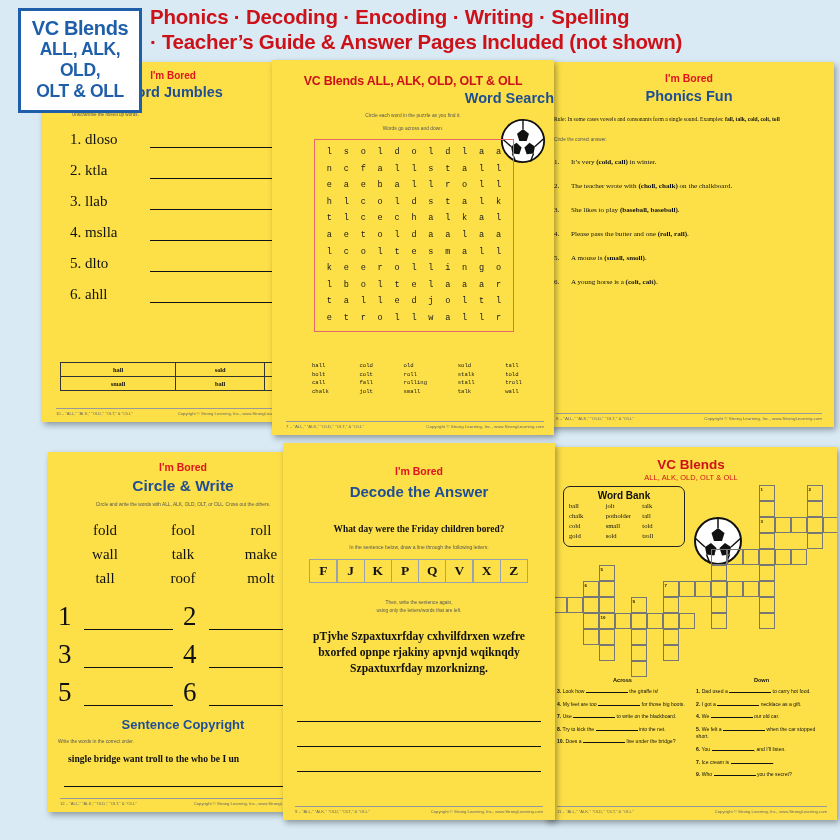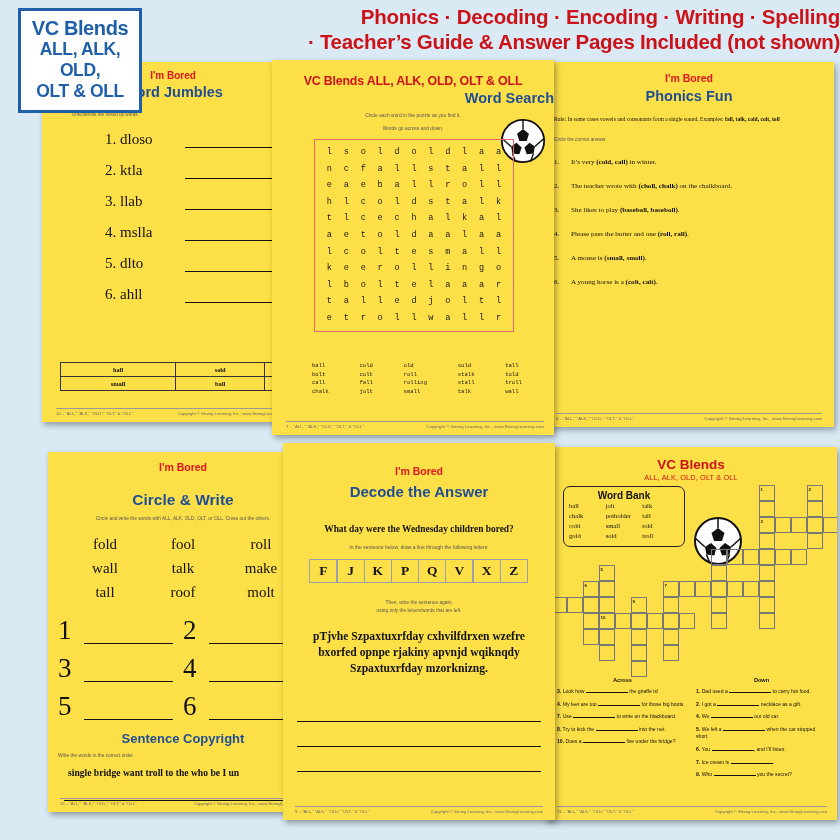--- a/index.html
+++ b/index.html
@@ -20,21 +20,21 @@
   }
   .vc-badge .l1{
     color:#1f5fa9;font-weight:bold;font-size:20px;line-height:22px;
     letter-spacing:-.4px;
   }
   .vc-badge .l2{
     color:#1f5fa9;font-weight:bold;font-size:17.5px;line-height:21px;
     letter-spacing:-.4px;
   }
   .headline{
-    position:absolute;left:150px;top:4px;width:690px;text-align:right;
+    position:absolute;left:150px;top:4px;width:690px;text-align:left;
     color:#cc1118;font-weight:bold;z-index:35;
   }
   .headline .h1{font-size:20.5px;line-height:25px;letter-spacing:-.2px;}
   .headline .h2{font-size:20.5px;line-height:26px;letter-spacing:-.3px;}
 
   
   .sheet{
     position:absolute;background:#fde047;box-sizing:border-box;
     box-shadow:2px 3px 6px rgba(0,0,0,.35);
     overflow:hidden;
@@ -54,21 +54,21 @@
     font-size:4.2px;color:#666;
   }
   .footer.f2{font-size:4.4px;}
 
   
   #sheet-jumbles{left:42px;top:62px;width:258px;height:360px;z-index:10;}
   #sheet-jumbles .pad{position:absolute;left:12px;right:8px;top:8px;}
   #sheet-jumbles .imbored{font-size:10px;}
   #sheet-jumbles .wtitle{font-size:14.5px;margin-top:3px;}
   #sheet-jumbles .instr{font-size:4.6px;text-align:left;margin-top:12px;margin-left:18px;}
-  .jrow{display:flex;align-items:flex-end;margin-top:14px;margin-left:51px;}
+  .jrow{display:flex;align-items:flex-end;margin-top:14px;margin-left:16px;}
   .jrow .jw{font-family:"Liberation Serif",serif;font-size:15px;width:80px;color:#111;}
   .jrow .jline{flex:1;border-bottom:1.2px solid #111;height:12px;margin-right:4px;}
   .wbank-table{
     position:absolute;left:18px;top:300px;width:252px;
     border-collapse:collapse;font-family:"Liberation Serif",serif;
   }
   .wbank-table td{
     border:1px solid #333;text-align:center;font-size:6.4px;font-weight:bold;
     padding:3px 0;color:#111;
   }
@@ -112,21 +112,21 @@
     display:flex;font-family:"Liberation Serif",serif;font-size:7.1px;
     color:#111;margin-top:16px;
   }
   .qrow .num{width:17px;}
   .qrow b{font-weight:bold;}
 
   
   #sheet-circle{left:48px;top:452px;width:268px;height:360px;z-index:10;}
   #sheet-circle .pad{position:absolute;left:10px;right:8px;top:9px;}
   #sheet-circle .imbored{font-size:10.5px;}
-  #sheet-circle .wtitle{font-size:15.5px;margin-top:18px;}
+  #sheet-circle .wtitle{font-size:15.5px;margin-top:4px;}
   #sheet-circle .instr{font-size:4.8px;margin-top:7px;}
   .wordgrid{margin-top:11px;display:flex;flex-direction:column;align-items:center;}
   .wordgrid .wgr{display:flex;font-family:"Liberation Serif",serif;font-size:15px;color:#111;line-height:24px;}
   .wordgrid .wgr span{width:78px;text-align:center;}
   .numlines{margin-top:13px;}
   .numlines .nlr{display:flex;align-items:flex-end;margin-bottom:11px;}
   .numlines .cell{display:flex;align-items:flex-end;width:50%;}
   .numlines .n{font-family:"Liberation Serif",serif;font-size:27px;line-height:27px;color:#111;width:26px;}
   .numlines .ln{flex:1;border-bottom:1.4px solid #111;height:17px;margin-right:10px;}
   .sub-title{color:#1f4e94;font-weight:bold;text-align:center;font-size:13px;margin-top:11px;}
@@ -552,21 +552,21 @@
     <div class="footer" style="left:12px;right:10px;">
       <span>12 – "ALL," "ALK," "OLD," "OLT," &amp; "OLL"</span>
       <span>Copyright © Strong Learning, Inc., www.StrongLearning.com</span>
     </div>
   </div>
 
   <div class="sheet" id="sheet-decode">
     <div class="pad">
       <div class="imbored">I'm Bored</div>
       <div class="wtitle">Decode the Answer</div>
-      <div class="qtext">What day were the Wednesday children bored?</div>
+      <div class="qtext">What day were the Friday children bored?</div>
       <div class="instr">In the sentence below, draw a line through the following letters:</div>
       <div class="letterbox" id="dc-letters">
           <span>F</span>
           <span>J</span>
           <span>K</span>
           <span>P</span>
           <span>Q</span>
           <span>V</span>
           <span>X</span>
           <span>Z</span>

